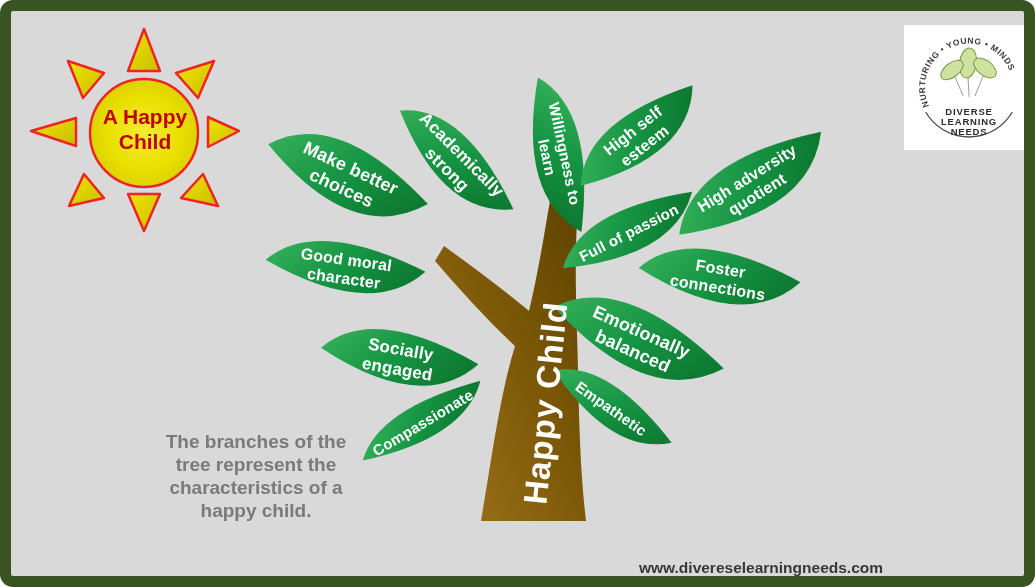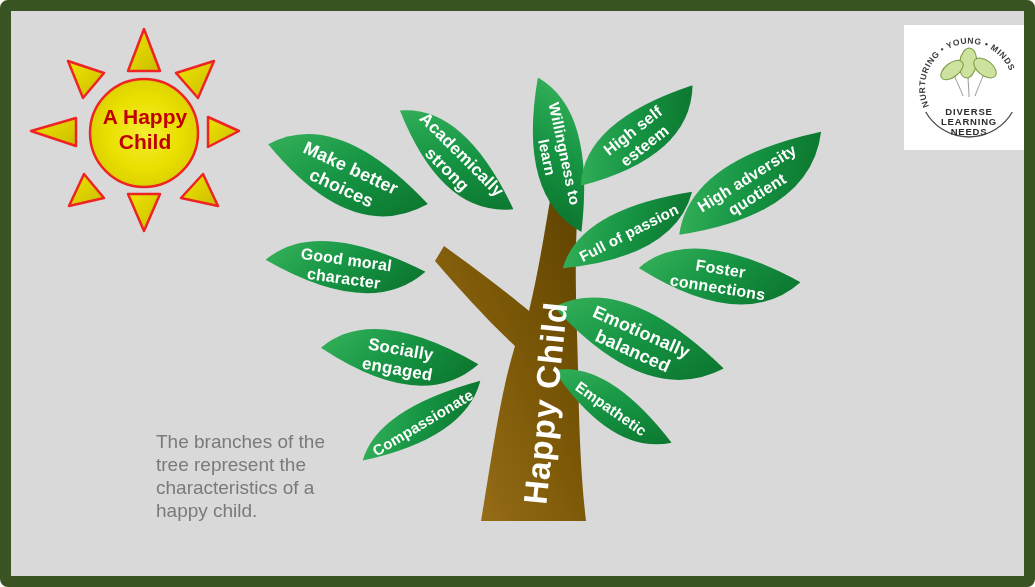--- a/index.html
+++ b/index.html
@@ -1,39 +1,39 @@
 <!DOCTYPE html>
 <html><head>
 <meta charset="utf-8">
 <style>
   html,body{margin:0;padding:0;background:#ffffff;font-family:"Liberation Sans",sans-serif;}
   .frame{
     position:relative;width:1035px;height:587px;box-sizing:border-box;
-    border:11px solid #3a5323;border-radius:8px;background:#d9d9d9;overflow:hidden;
+    border:11px solid #3a5323;border-radius:13px;background:#d9d9d9;overflow:hidden;
   }
   
   .leaf{position:absolute;z-index:2;}
   .leaf svg{position:absolute;inset:0;width:100%;height:100%;}
   .leaf-label{
     position:absolute;inset:0;display:flex;align-items:center;justify-content:center;
     text-align:center;color:#ffffff;font-weight:bold;line-height:1.18;
     white-space:pre-line;letter-spacing:.2px;
   }
   
   .trunk{position:absolute;left:370px;top:128px;width:280px;height:392px;z-index:1;}
   .trunk-label{
     position:absolute;left:415px;top:372px;width:240px;height:40px;z-index:3;
     display:flex;align-items:center;justify-content:center;
     color:#ffffff;font-weight:bold;font-size:33px;letter-spacing:1px;
     transform:rotate(-84deg);
   }
   
   .caption{
     position:absolute;color:#7a7a7a;font-size:19px;line-height:23px;
-    text-align:left;white-space:pre-line;z-index:4;
+    text-align:center;white-space:pre-line;z-index:4;font-weight:bold;
   }
   .caption-left{left:145px;top:419px;width:200px;}
   .caption-right{left:663px;top:417px;width:235px;font-size:20px;}
   .website{
     position:absolute;left:600px;top:548px;width:300px;text-align:center;
     color:#383838;font-weight:bold;font-size:15.5px;z-index:4;
   }
   
   .logo-box{position:absolute;left:893px;top:14px;width:130px;height:125px;background:#ffffff;z-index:5;}
   
@@ -213,14 +213,15 @@
     <div class="leaf-label" style="font-size:15px;">Compassionate</div>
   </div>
 
   <div class="trunk-label">Happy Child</div>
 
   <div class="caption caption-left">The branches of the
 tree represent the
 characteristics of a
 happy child.</div>
 
+  <div class="website">www.divereselearningneeds.com</div>
 
 </div>
 
 </body></html>

